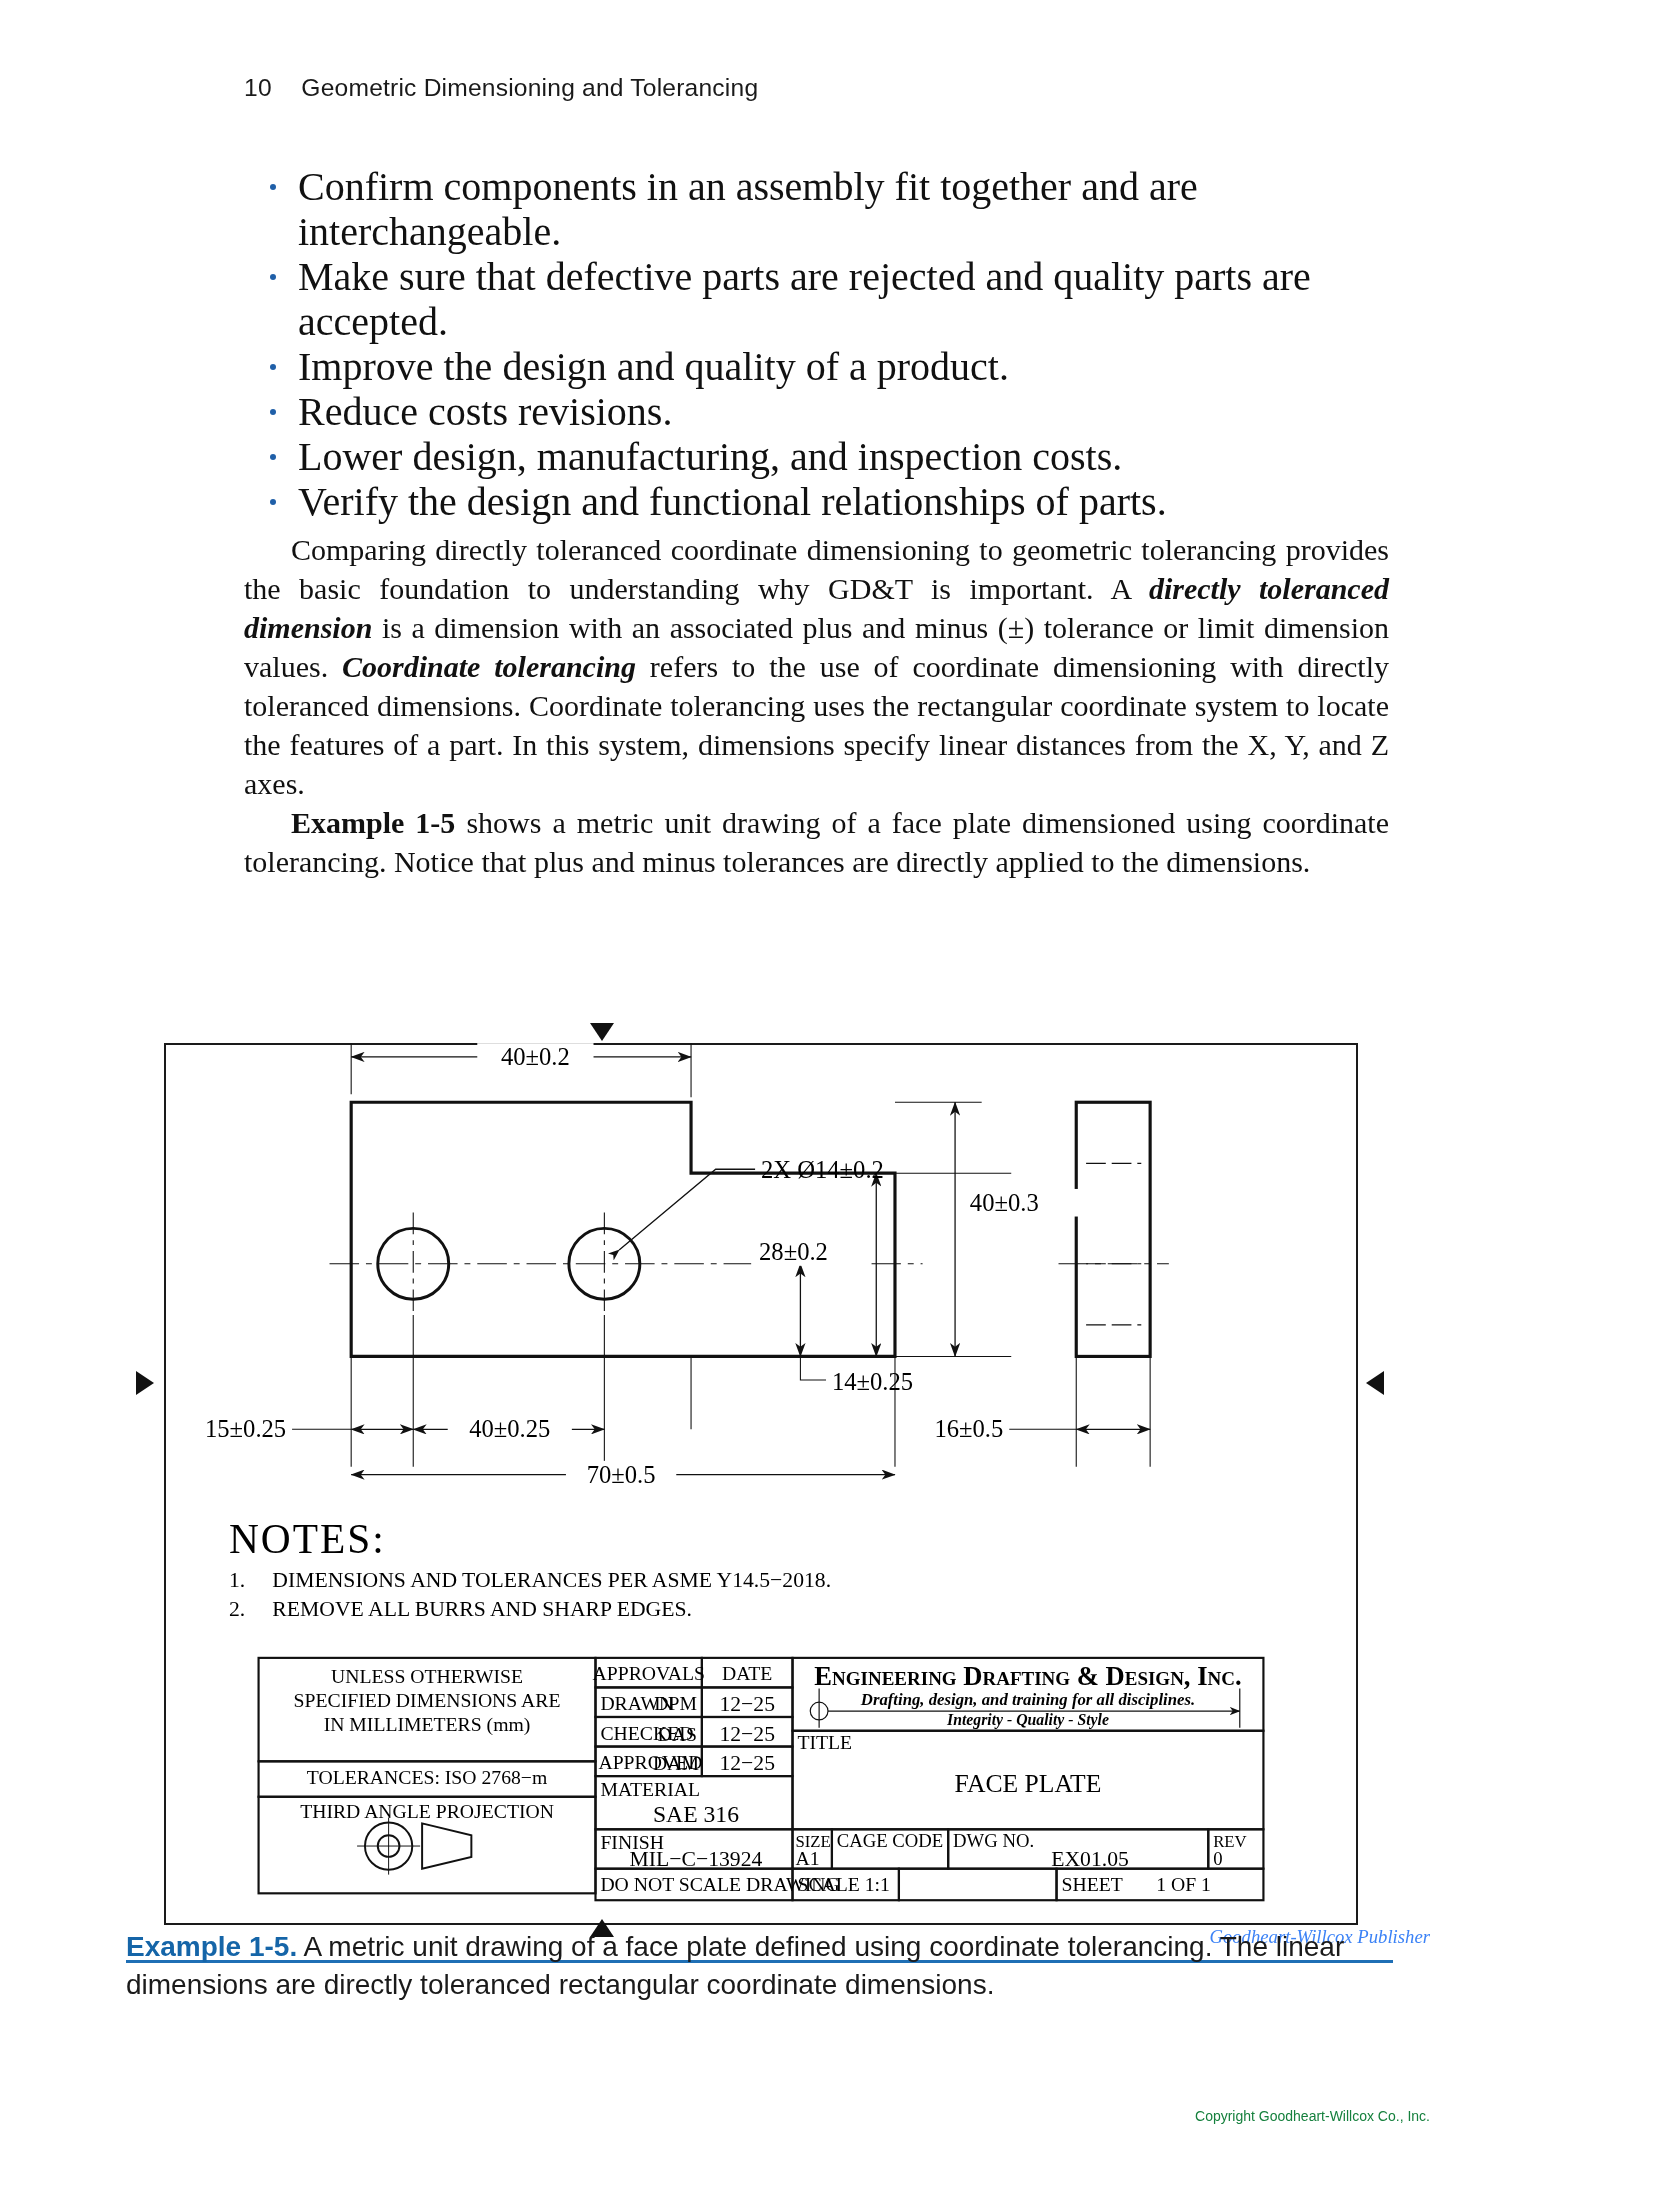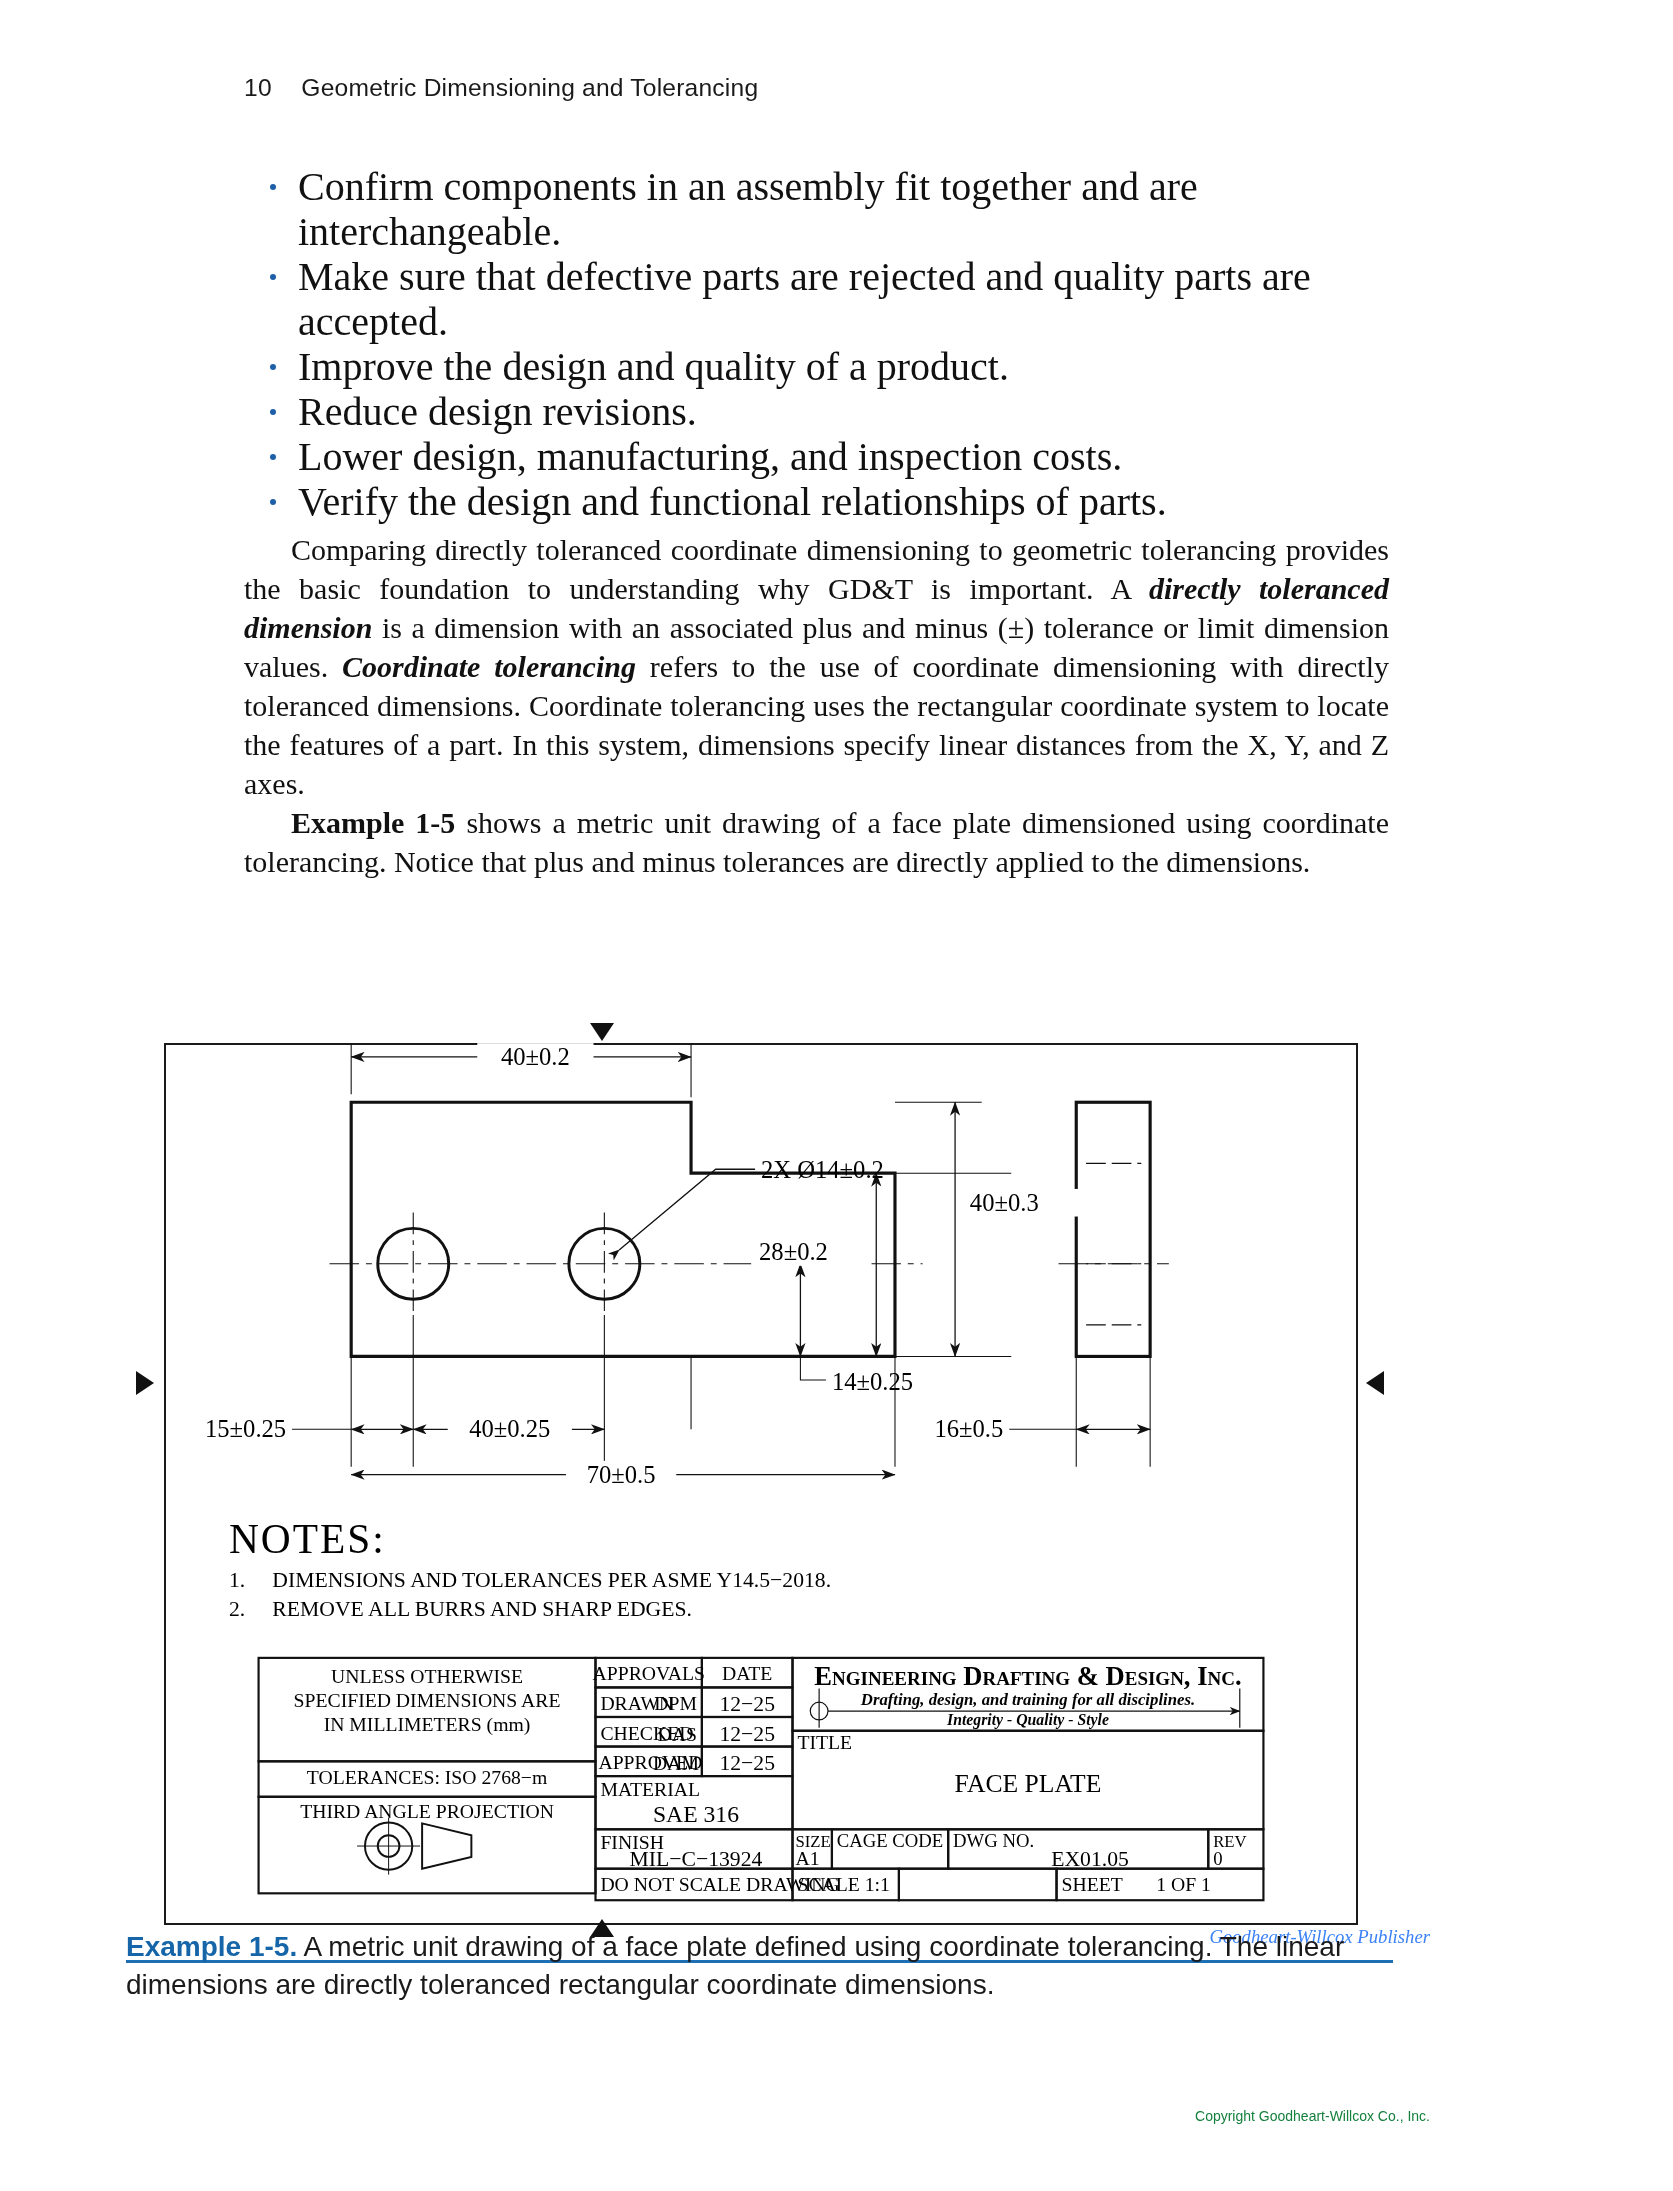--- a/index.html
+++ b/index.html
@@ -90,21 +90,21 @@
   <div class="runhead">
     <span class="pnum">10</span><span>Geometric Dimensioning and Tolerancing</span>
   </div>
 
   <div class="bodycol">
 
     <ul class="gd-list">
       <li>Confirm components in an assembly fit together and are interchangeable.</li>
       <li>Make sure that defective parts are rejected and quality parts are accepted.</li>
       <li>Improve the design and quality of a product.</li>
-      <li>Reduce design revisions.</li>
+      <li>Reduce costs revisions.</li>
       <li>Lower design, manufacturing, and inspection costs.</li>
       <li>Verify the design and functional relationships of parts.</li>
     </ul>
 
     <p class="para-indent"><span>Comparing directly toleranced coordinate dimensioning to geometric tolerancing provides the basic foundation to understanding why GD&amp;T is important. A </span><span class="bi">directly toleranced dimension</span><span> is a dimension with an associated plus and minus (±) tolerance or limit dimension values. </span><span class="bi">Coordinate tolerancing</span><span> refers to the use of coordinate dimensioning with directly toleranced dimensions. Coordinate tolerancing uses the rectangular coordinate system to locate the features of a part. In this system, dimensions specify linear distances from the X, Y, and Z axes.</span></p>
 
     <p class="para-indent"><span class="b">Example 1-5</span><span> shows a metric unit drawing of a face plate dimensioned using coordinate tolerancing. Notice that plus and minus tolerances are directly applied to the dimensions.</span></p>
   </div>
 
   <div class="figwrap">

